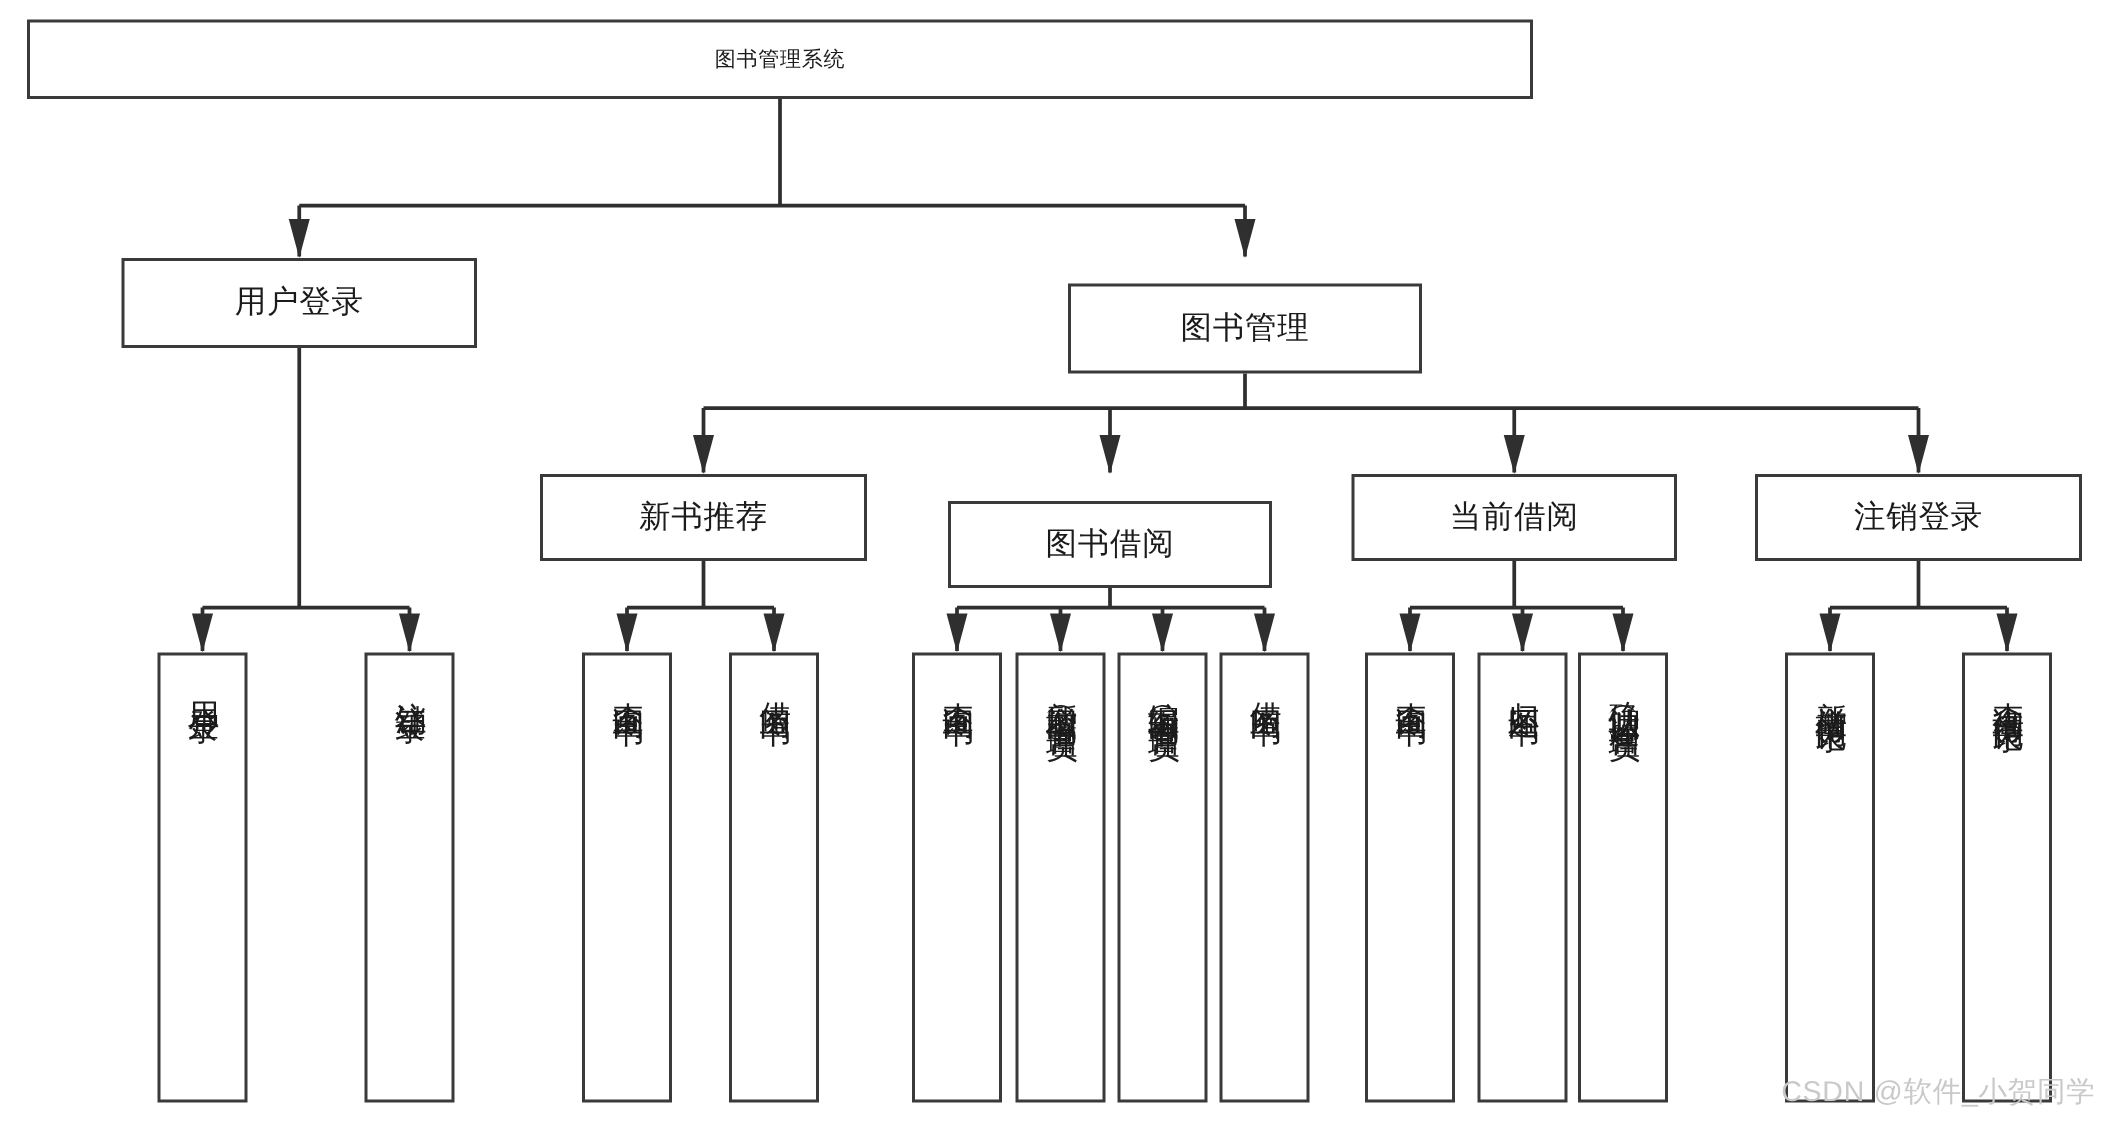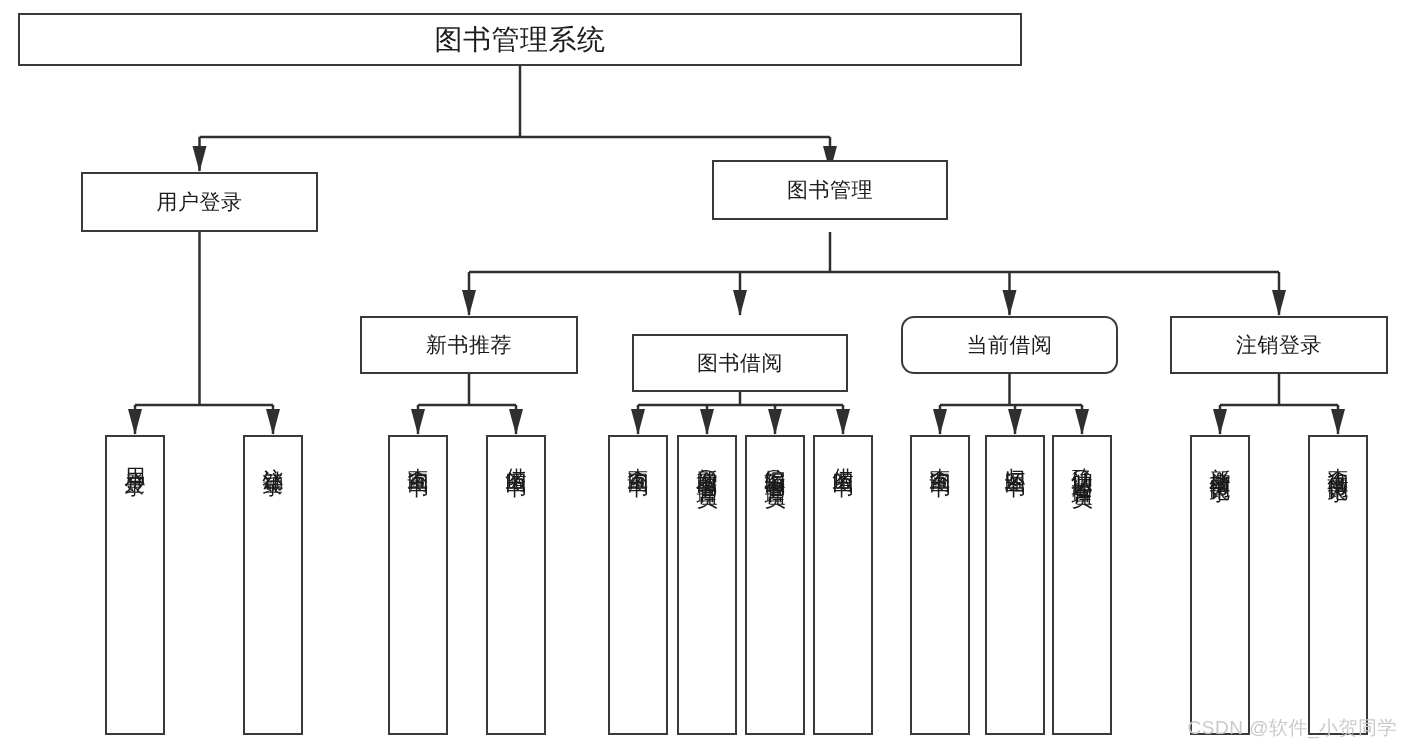--- a/index.html
+++ b/index.html
@@ -35,21 +35,21 @@
     align-items: center;
     justify-content: center;
     color: #1b1b1b;
   }
   .node.horiz {
     font-size: 21px;
     letter-spacing: 0.5px;
     line-height: 1.2;
   }
   .node.root {
-    font-size: 28px;
+    font-size: 14px;
   }
   .node.leaf {
     font-size: 21px;
     align-items: flex-start;
     justify-content: center;
     padding-top: 14px;
   }
   .node.leaf .vtext {
     writing-mode: vertical-rl;
     text-orientation: upright;
@@ -130,30 +130,30 @@
       <path d="M1331,409 L1345,409 L1338,435 Z" fill="#2f2f2f"></path>
     </svg>
 
   <div id="nodes">
       <div class="node root horiz" style="left: 18px; top: 13px; width: 1004px; height: 53px;">
         <span>图书管理系统</span>
       </div>
       <div class="node horiz" style="left: 81px; top: 172px; width: 237px; height: 60px;">
         <span>用户登录</span>
       </div>
-      <div class="node horiz" style="left: 712px; top: 160px; width: 236px; height: 60px;">
+      <div class="node horiz" style="left: 712px; top: 189px; width: 236px; height: 60px;">
         <span>图书管理</span>
       </div>
       <div class="node horiz" style="left: 360px; top: 316px; width: 218px; height: 58px; text-align: right;">
         <span>新书推荐</span>
       </div>
       <div class="node horiz" style="left: 632px; top: 316px; width: 216px; height: 58px; margin-top: 18px;">
         <span>图书借阅</span>
       </div>
-      <div class="node horiz" style="left: 901px; top: 316px; width: 217px; height: 58px; border-radius: 13px;">
+      <div class="node horiz" style="left: 901px; top: 316px; width: 217px; height: 58px;">
         <span>当前借阅</span>
       </div>
       <div class="node horiz" style="left: 1170px; top: 316px; width: 218px; height: 58px;">
         <span>注销登录</span>
       </div>
       <div class="node leaf" style="left: 105px; top: 435px; width: 60px; height: 300px;">
         <span class="vtext">用户登录</span>
       </div>
       <div class="node leaf" style="left: 243px; top: 435px; width: 60px; height: 300px;">
         <span class="vtext">注销登录</span>

